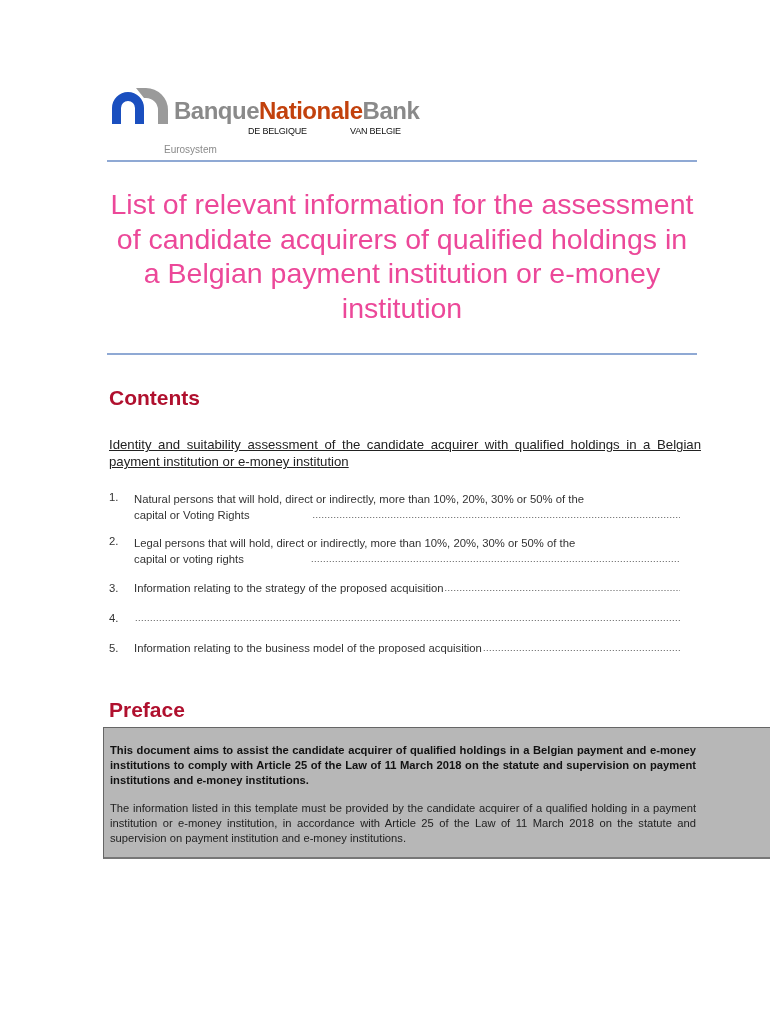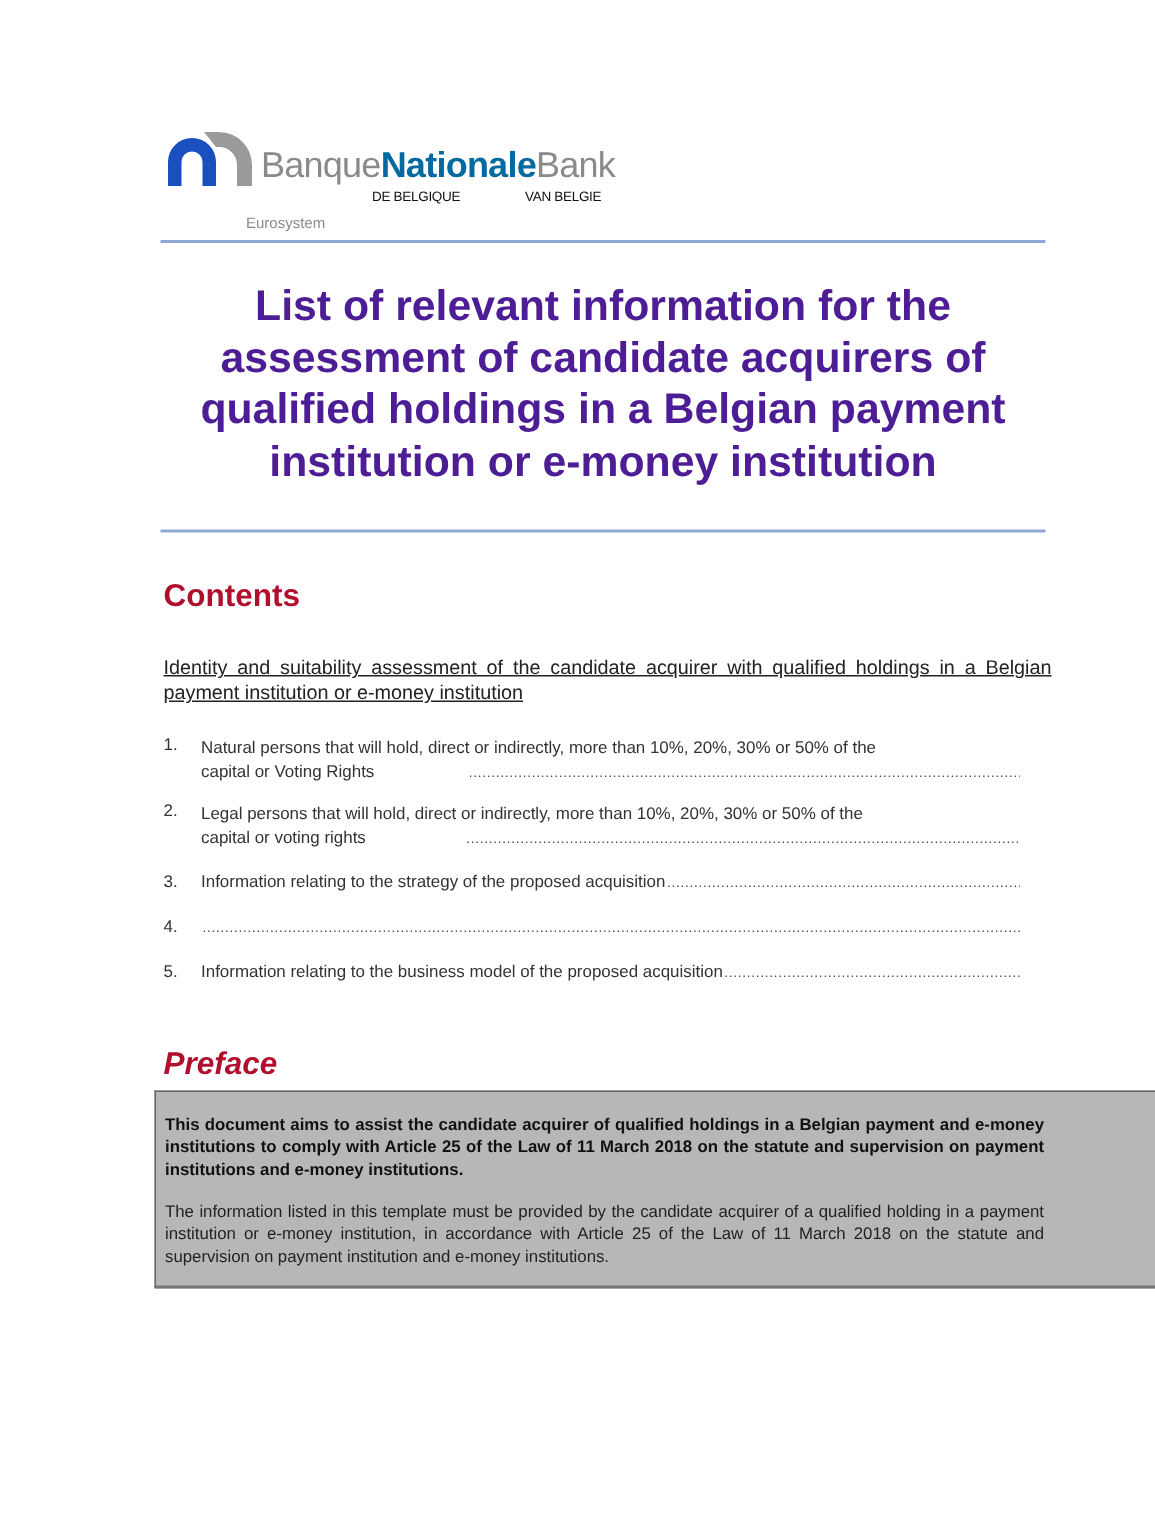--- a/index.html
+++ b/index.html
@@ -36,22 +36,22 @@
     }
     .logo-word {
       position: absolute;
       left: 64px;
       top: 12px;
       font-size: 24px;
       letter-spacing: -0.5px;
       line-height: 26px;
       white-space: nowrap;
     }
-    .logo-word .w-light { color: #8a8a8a; font-weight: normal; }
-    .logo-word .w-bold { color: #0369a1; font-weight: bold; }
+    .logo-word .w-light { color: #8a8a8a; font-weight: bold; }
+    .logo-word .w-bold { color: #c2410c; font-weight: bold; }
     .logo-sub {
       position: absolute;
       top: 40px;
       font-size: 9px;
       color: #111;
       letter-spacing: -0.2px;
       white-space: nowrap;
     }
     .logo-sub.fr { left: 138px; }
     .logo-sub.nl { left: 240px; }
@@ -77,37 +77,37 @@
 
     
     .title {
       position: absolute;
       left: 107px;
       top: 187px;
       width: 590px;
       text-align: center;
       font-size: 28.5px;
       line-height: 34.5px;
-      color: #4c1d95;
-      font-weight: bold;
+      color: #ec4899;
+      font-weight: normal;
       margin: 0;
     }
 
     
     .section-heading {
       position: absolute;
       left: 109px;
       font-size: 21px;
       font-weight: bold;
       color: #b0102e;
       margin: 0;
       line-height: 24px;
     }
     .section-heading.contents { top: 386px; }
-    .section-heading.preface { top: 698px; font-style: italic; }
+    .section-heading.preface { top: 698px; }
 
     
     .toc-heading {
       position: absolute;
       left: 109px;
       top: 436px;
       width: 592px;
       font-size: 13.2px;
       line-height: 17px;
       color: #222;

